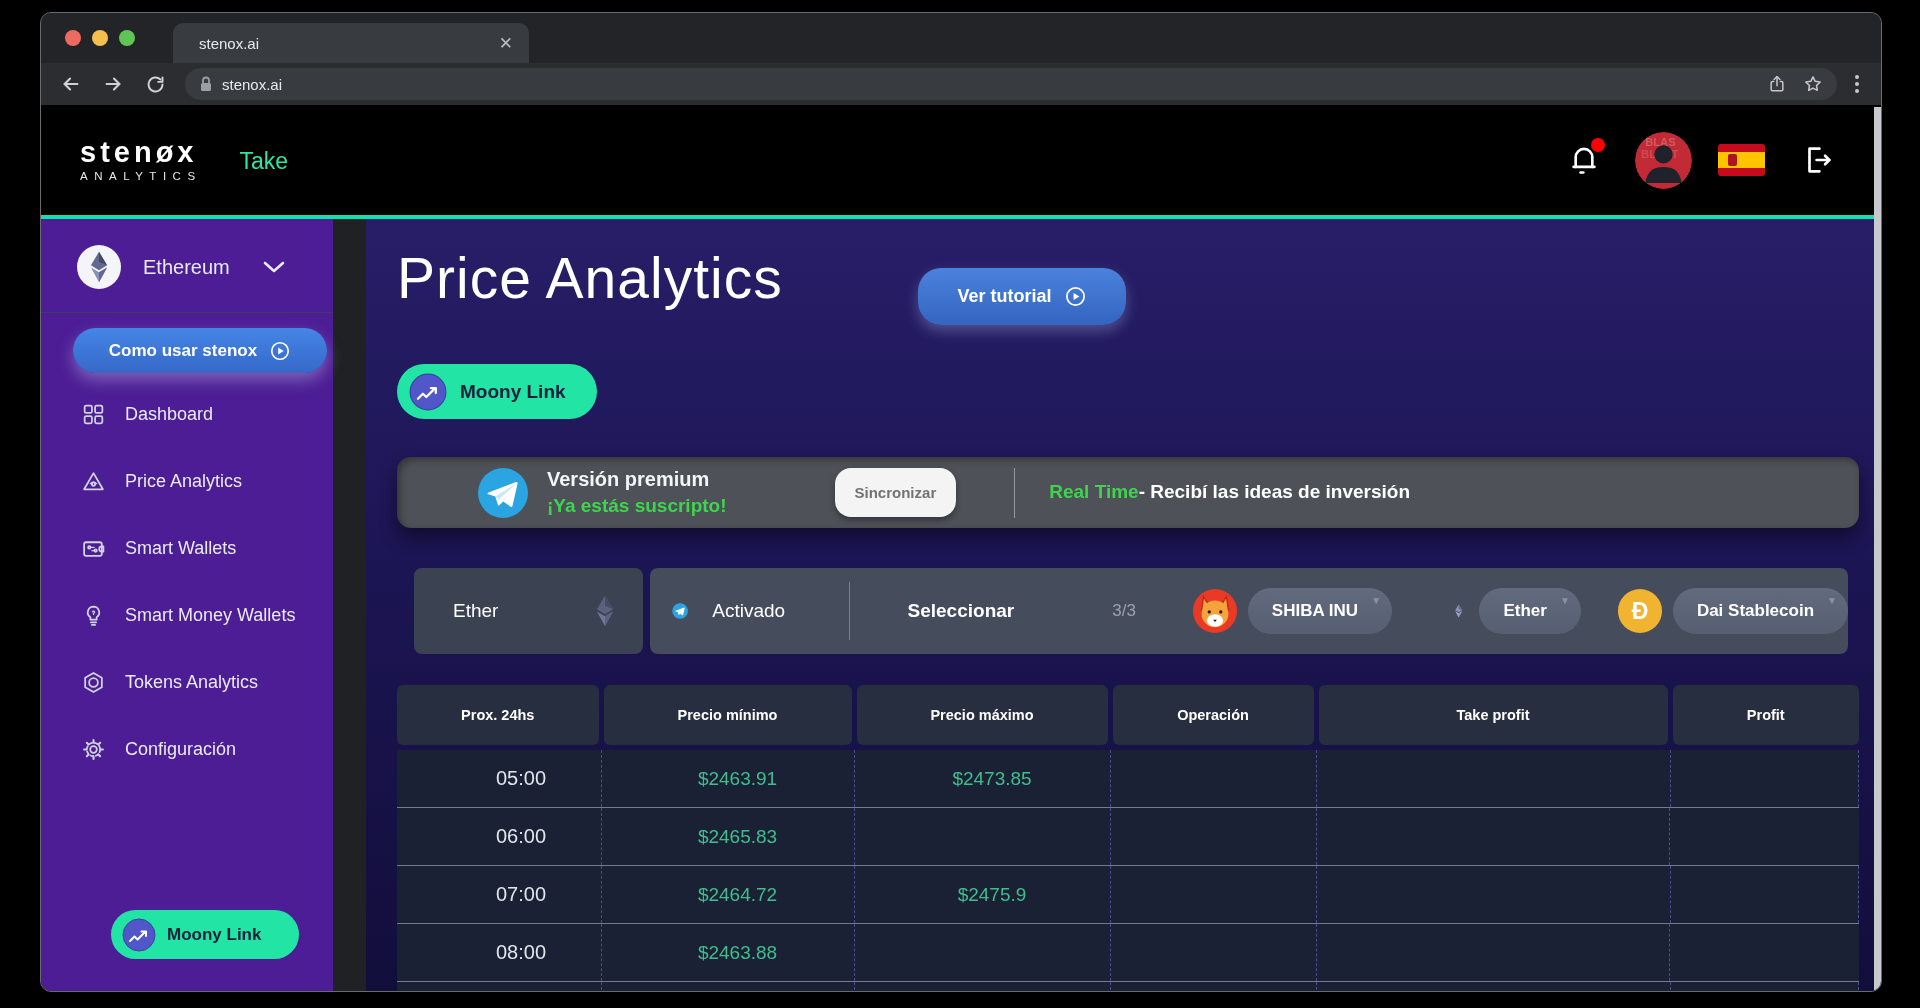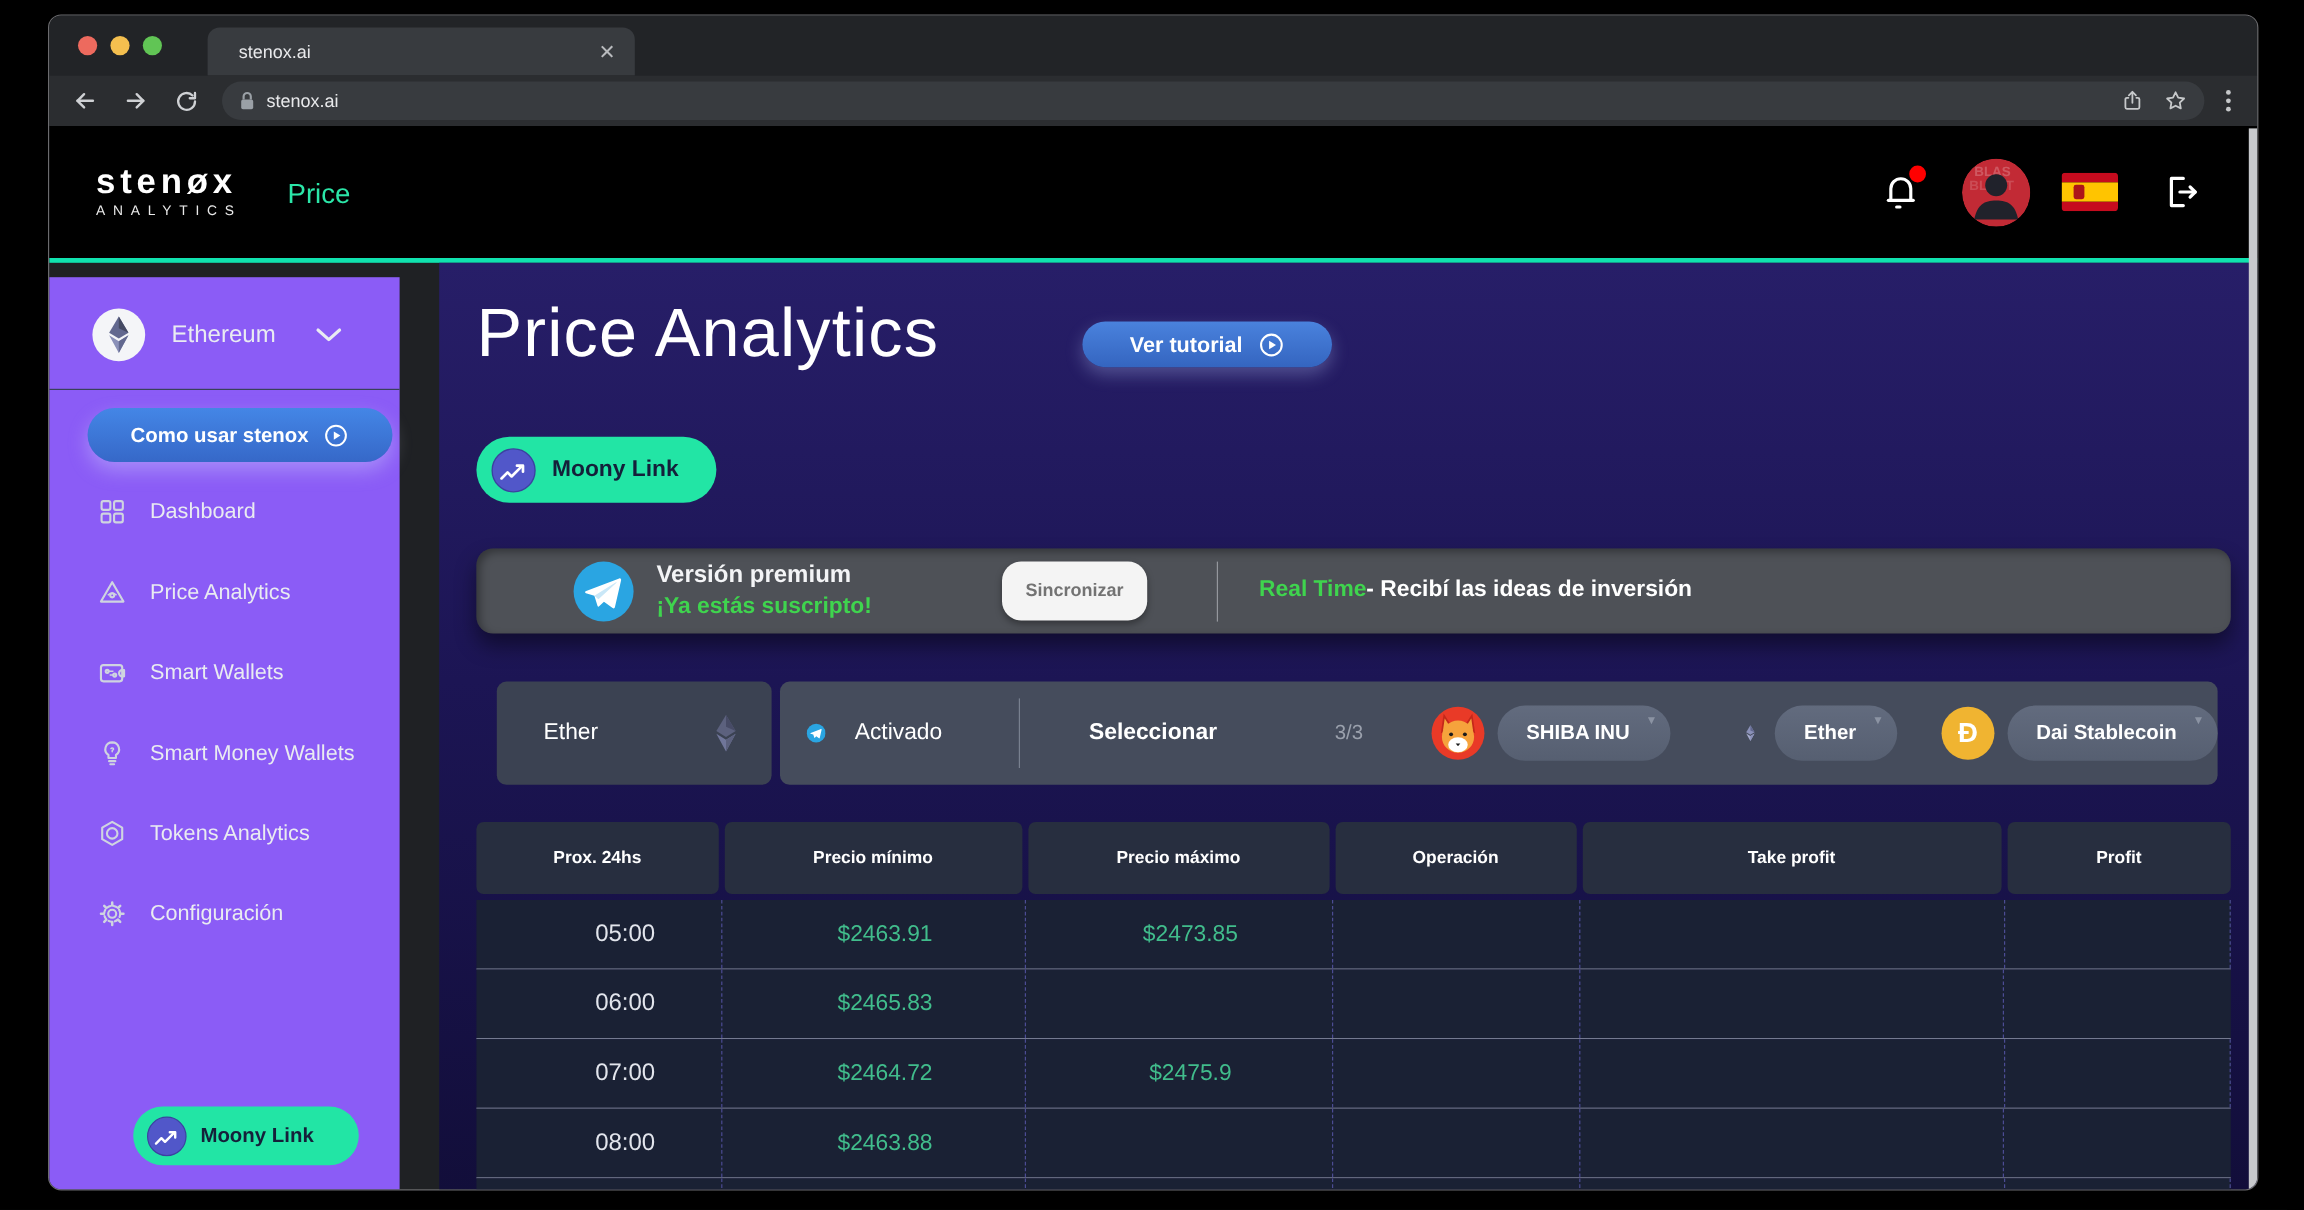--- a/index.html
+++ b/index.html
@@ -42,21 +42,21 @@
   .avatar { width:57px; height:57px; border-radius:50%; overflow:hidden; margin-right:26px; flex:none; }
   .flag { width:47px; height:32px; border-radius:3px; overflow:hidden; position:relative; margin-right:36px; flex:none; }
   .flag .s1{height:8px;background:#c60b1e;} .flag .s2{height:16px;background:#ffc400;position:relative;} .flag .s3{height:8px;background:#c60b1e;}
   .flag .emblem{position:absolute; left:10px; top:2px; width:9px; height:12px; background:#ad1519; border-radius:2px;}
   .teal-line { height:4px; background:#10e2af; }
 
   
   .body-row { position:relative; height:774px; }
 
   
-  .sidebar { position:absolute; left:0; top:12px; width:292px; height:100%; background:#8b5cf6; }
+  .sidebar { position:absolute; left:0; top:0; width:292px; height:100%; background:#4c1d95; }
   .side-eth { position:absolute; left:36px; top:26px; display:flex; align-items:center; }
   .eth-circle { width:44px; height:44px; border-radius:50%; background:#f4f5f8; display:flex; align-items:center; justify-content:center; }
   .side-eth .name { color:#e9ebf2; font-size:20px; margin-left:22px; }
   .side-eth svg.chev { margin-left:32px; }
   .side-divider { position:absolute; left:0; right:0; top:93px; height:1px; background:#39415a; }
   .como-btn { position:absolute; left:32px; top:109px; width:254px; height:45px; border-radius:23px;
     background:linear-gradient(180deg,#4486e6,#3668c8); display:flex; align-items:center; justify-content:center; gap:12px;
     box-shadow:0 7px 16px rgba(220,228,255,.35); cursor:pointer; }
   .como-btn span { color:#fff; font-size:17px; font-weight:bold; }
   .side-menu { position:absolute; left:0; top:175px; right:0; }
@@ -64,21 +64,21 @@
   .side-item .lbl { color:#e9ebf1; font-size:18px; }
   .side-moony { position:absolute; left:70px; top:691px; width:188px; height:49px; border-radius:25px; background:#22e5a5;
     display:flex; align-items:center; padding-left:11px; gap:11px; cursor:pointer; }
   .side-moony span { color:#15203a; font-size:17px; font-weight:bold; }
 
   
   .main { position:absolute; left:325px; right:0; top:0; bottom:0; overflow:hidden;
     background:linear-gradient(180deg,#271e68 0%,#1c1554 45%,#120e3a 100%); }
 
   .pa-title { position:absolute; left:31px; top:26px; color:#fff; font-size:57px; font-weight:300; letter-spacing:1px; }
-  .ver-tutorial { position:absolute; left:536px; top:49px; width:208px; height:38px; border-radius:23px;
+  .ver-tutorial { position:absolute; left:552px; top:49px; width:208px; height:57px; border-radius:23px;
     background:linear-gradient(180deg,#4a82dd,#3465c0); display:flex; align-items:center; justify-content:center; gap:12px;
     box-shadow:0 6px 14px rgba(190,205,255,.3); cursor:pointer; }
   .ver-tutorial span { color:#fff; font-size:18px; font-weight:bold; }
   .moony-main { position:absolute; left:31px; top:145px; width:200px; height:55px; border-radius:28px; background:#22e5a5;
     display:flex; align-items:center; padding-left:12px; gap:13px; cursor:pointer; }
   .moony-main span { color:#14203a; font-size:19px; font-weight:bold; }
 
   
   .banner { position:absolute; left:31px; top:238px; width:1462px; height:71px; border-radius:14px; background:#4e5157;
     box-shadow:inset 3px 3px 7px rgba(0,0,0,.35), 0 10px 18px rgba(0,0,0,.45); display:flex; align-items:center; }
@@ -187,21 +187,21 @@
           <i></i>
           <i></i>
         </span>
     </div>
 
     <div class="appheader">
       <div class="logo">
         <span class="logo-line1">stenøx</span>
         <span class="logo-line2">ANALYTICS</span>
       </div>
-      <span class="beta">Price</span>
+      <span class="beta">Take</span>
       <div class="hspacer"></div>
       <div class="bell-wrap">
         <svg width="34" height="36" viewBox="0 0 24 26" fill="none" stroke="#fff" stroke-width="1.9" stroke-linecap="round" stroke-linejoin="round">
           <path d="M6 18v-7a6 6 0 0 1 12 0v7"></path>
             <path d="M4.5 18h15"></path>
             <path d="M9.5 22h2"></path>
         </svg>
         <span class="bell-dot"></span>
       </div>
       <div class="avatar">

